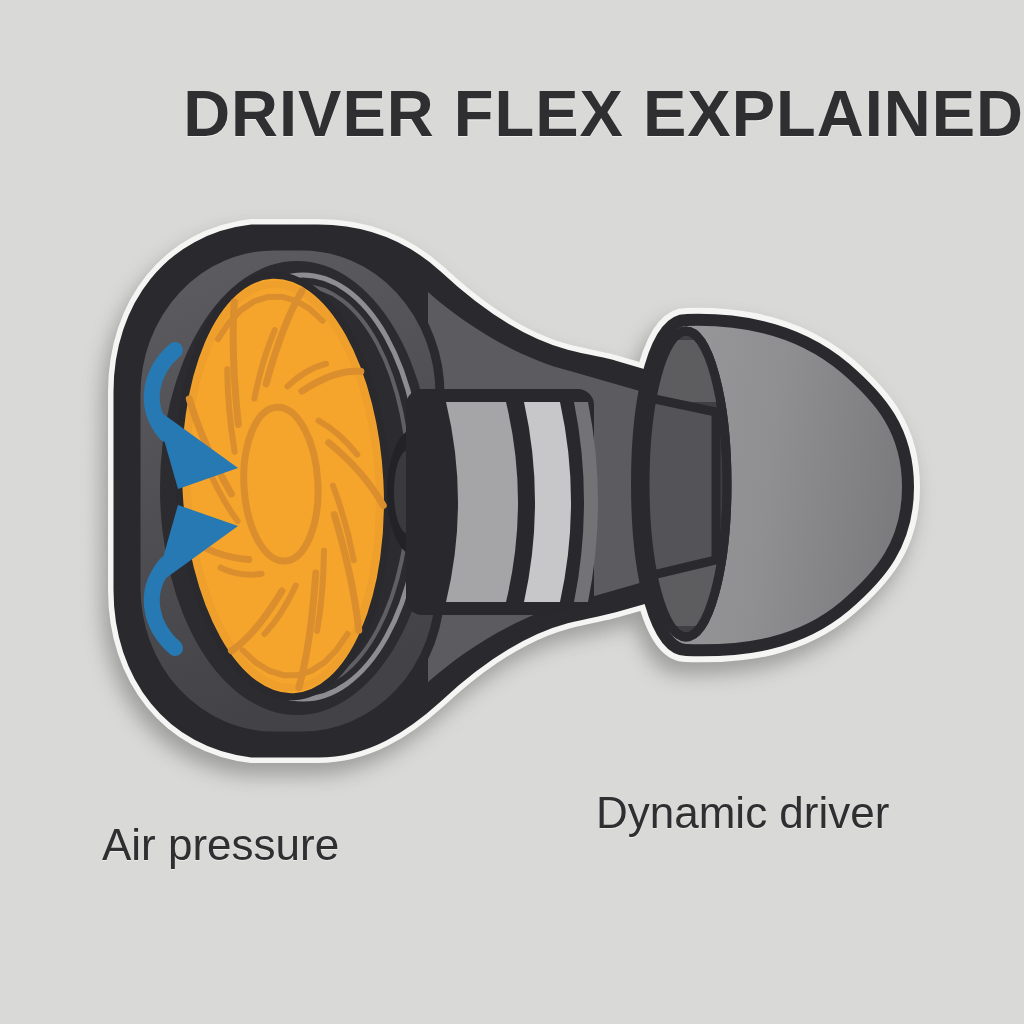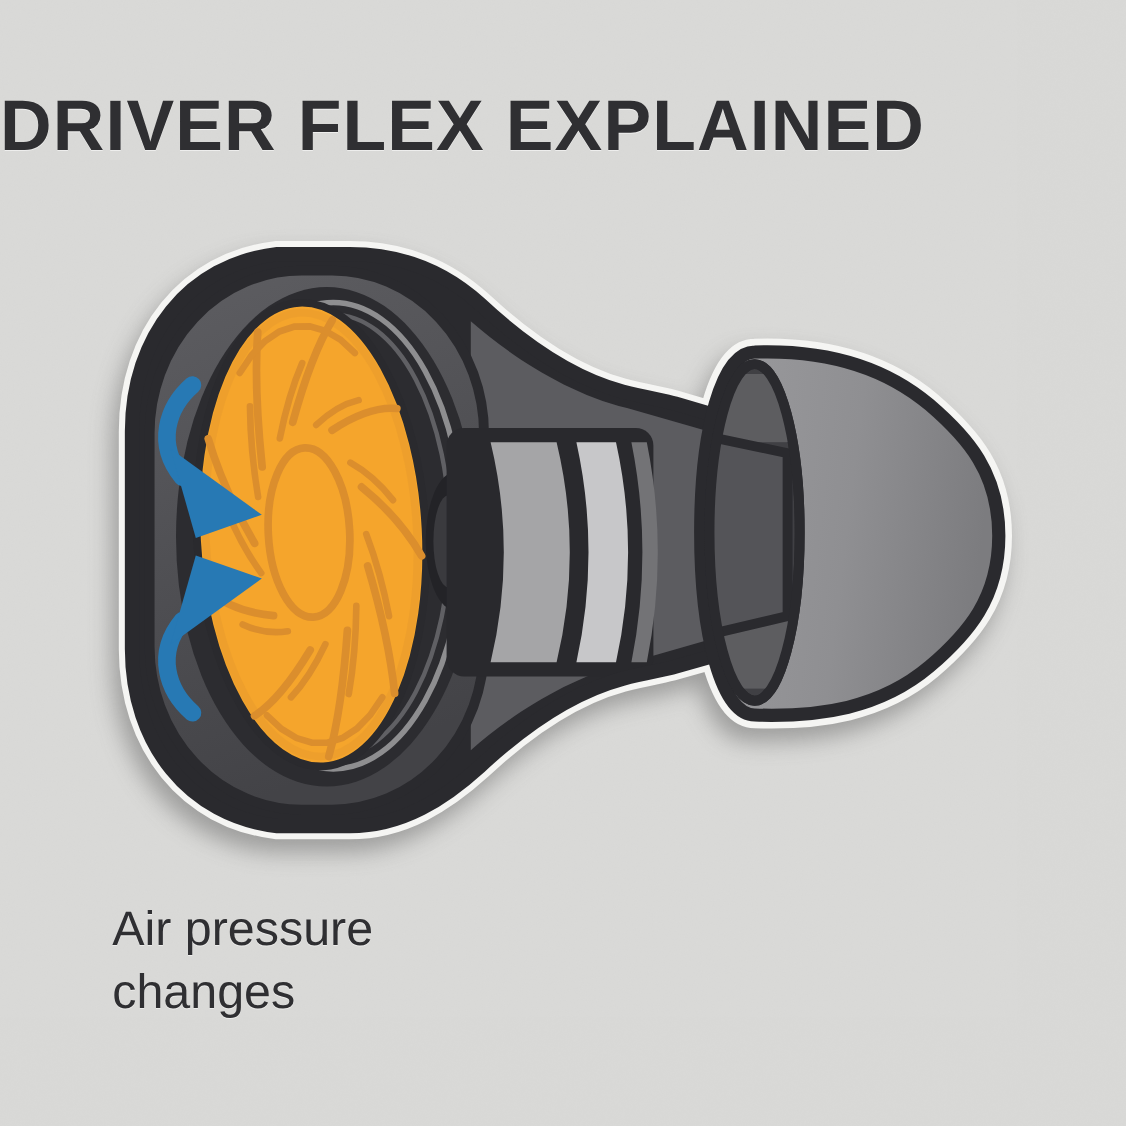--- a/index.html
+++ b/index.html
@@ -3,21 +3,21 @@
 <meta charset="utf-8">
 <style>
   html,body{margin:0;padding:0;background:#bbb;}
   .stage{
     position:relative;width:1024px;height:1024px;overflow:hidden;
     background:var(--bg,#dadad8);
     font-family:"Liberation Sans",sans-serif;
   }
   .stage svg{position:absolute;inset:0;display:block;}
   .title{
-    position:absolute;top:78px;left:0;width:100%;text-align:left;
+    position:absolute;top:78px;left:0;width:100%;text-align:right;
     font-weight:700;font-size:65px;line-height:1.1;letter-spacing:1px;
     color:var(--ink,#2f2f32);
     text-shadow:0 1px 0 rgba(255,255,255,.55);
     margin:0;
   }
   .label{
     position:absolute;font-weight:400;font-size:44px;line-height:1.3;
     color:var(--ink,#2f2f32);
     text-shadow:0 1px 0 rgba(255,255,255,.5);
   }
@@ -152,17 +152,17 @@
         <path class="arrowtail" d="M 175,648 C 152,628 141,594 166,564"></path>
         <polygon class="arrowhead" points="155,586 238,526 178,505"></polygon>
       </g>
     </g>
   </svg>
 
   <h1 class="title">DRIVER FLEX EXPLAINED</h1>
 
   <div class="label label-left">
     <span>Air pressure</span><br>
-    <span>changes</span>
   </div>
 
+  <div class="label label-right">Dynamic driver</div>
 
 </div>
 
 </body></html>

